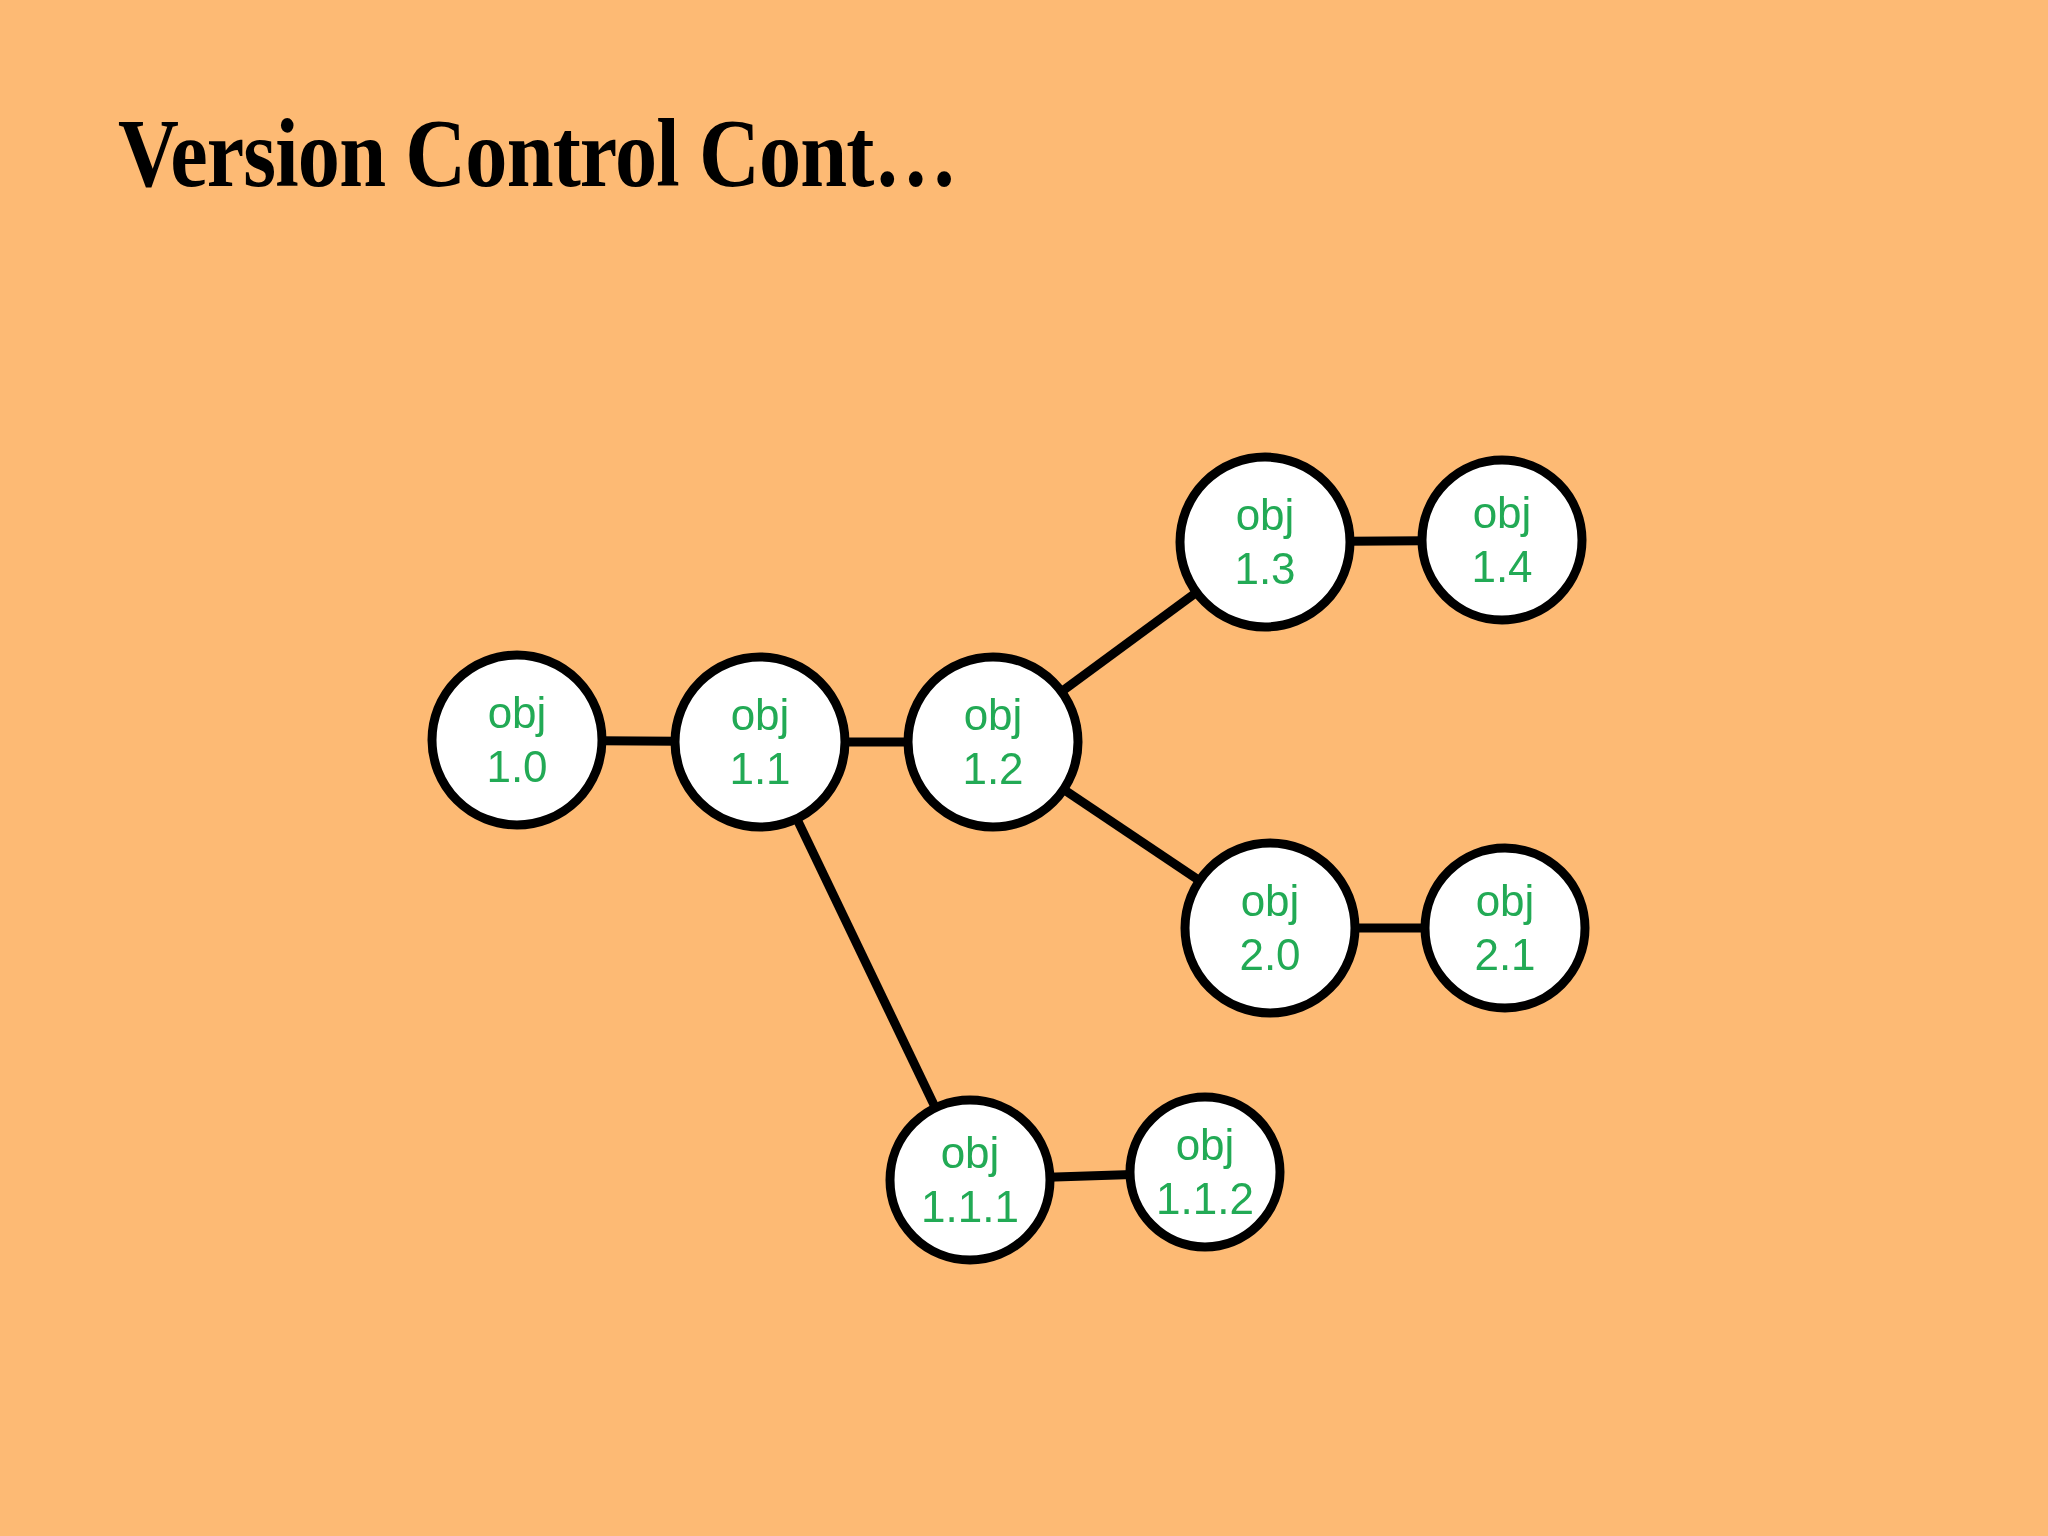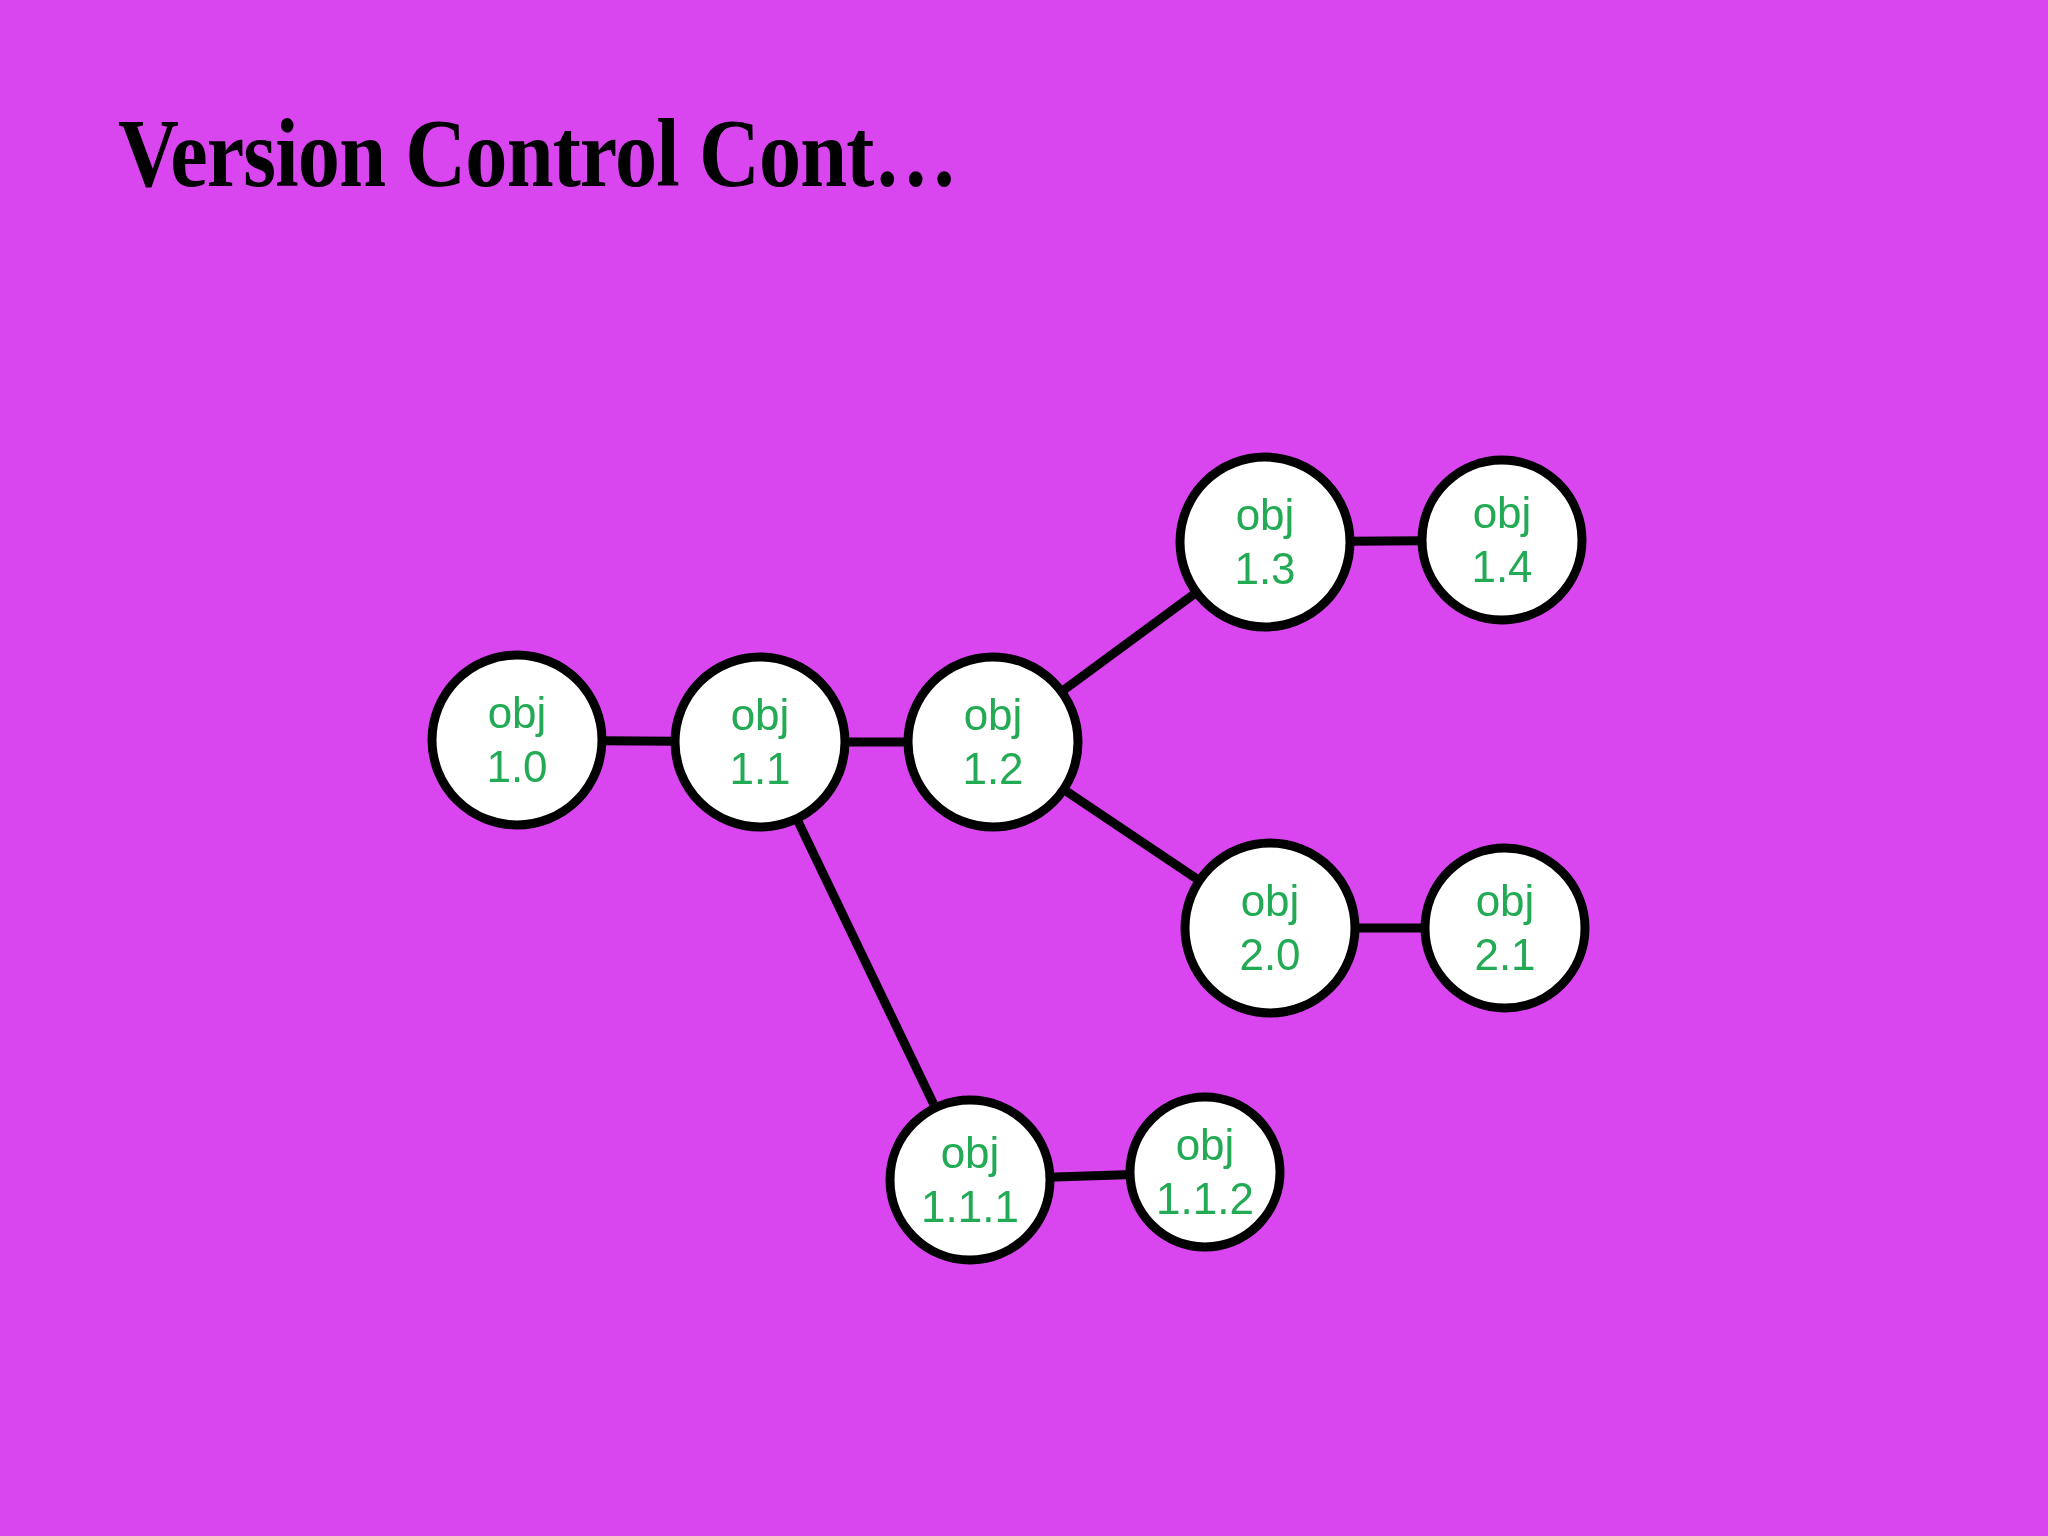--- a/index.html
+++ b/index.html
@@ -4,21 +4,21 @@
 <style>
   html, body {
     margin: 0;
     padding: 0;
     background: #ffffff;
   }
   #slide {
     position: relative;
     width: 2048px;
     height: 1536px;
-    background: #d946ef;
+    background: #fdba74;
     overflow: hidden;
     font-family: "Liberation Sans", sans-serif;
   }
   #slide-title {
     position: absolute;
     left: 118px;
     top: 104px;
     width: 1700px;
     font-family: "Liberation Serif", serif;
     font-weight: bold;

